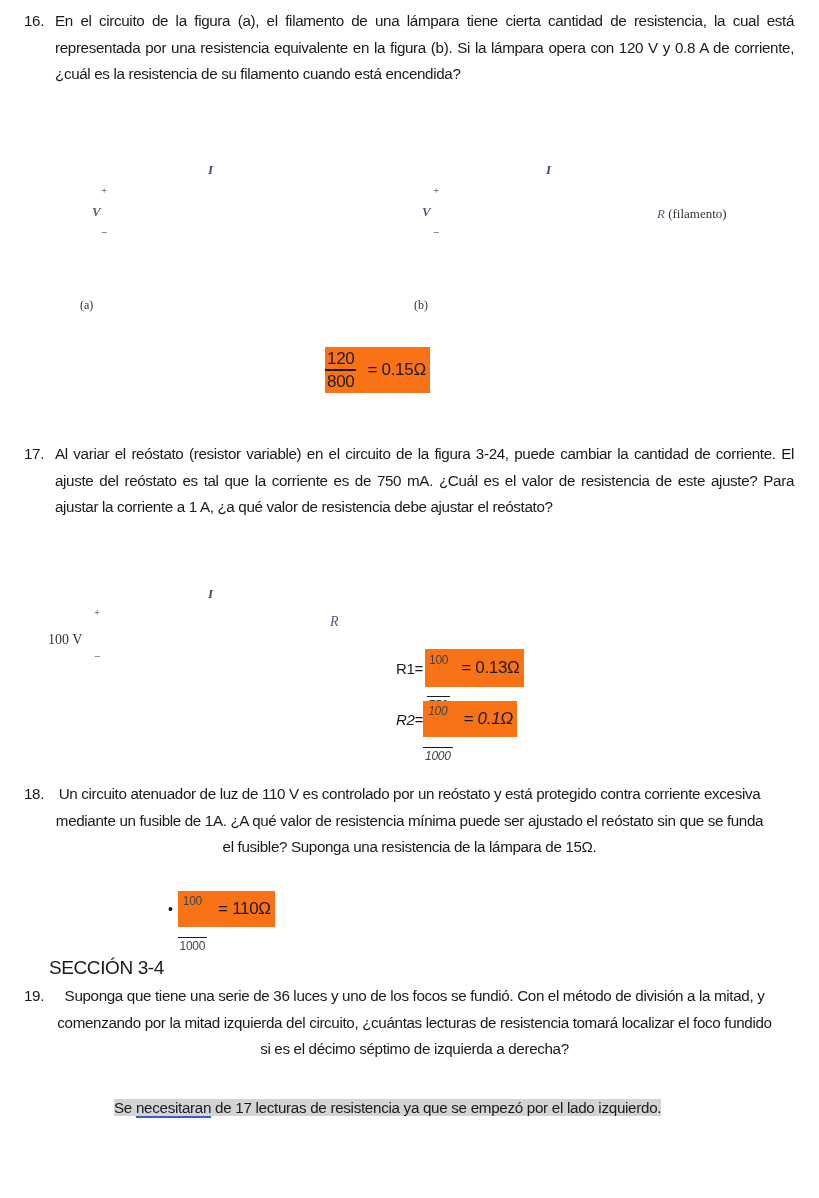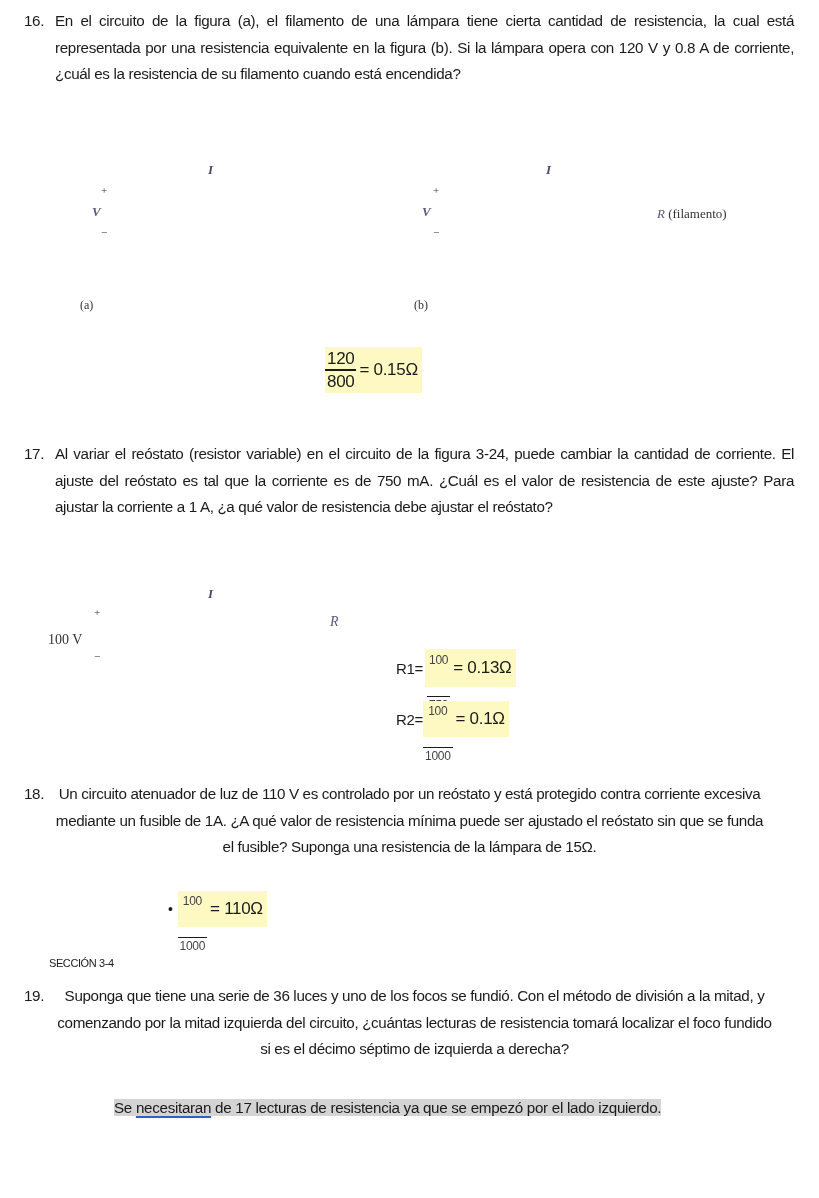--- a/index.html
+++ b/index.html
@@ -11,33 +11,33 @@
     .q {
       position: absolute; left: 24px; width: 770px;
       font-size: 15.2px; line-height: 26.5px;
       letter-spacing: -0.35px;
     }
     .q .num { position: absolute; left: 0; top: 0; }
     .q .txt { margin-left: 31px; text-align: justify; }
     .q .txt.nojust { text-align: center; }
     .lbl { position: absolute; font-family: "Liberation Serif", "DejaVu Serif", serif; font-size: 13px; color: #333; }
     .italic { font-style: italic; }
-    .hl { background: #fef9c3; }
+    .hl { background: #f97316; gap: 8px; }
     .eq {
       position: absolute; display: flex; align-items: center;
       font-size: 17px; letter-spacing: -0.3px;
     }
     .frac { display: inline-flex; flex-direction: column; align-items: center; margin-right: 3px; }
     .frac .n { line-height: 1; padding: 0 2px 2px; }
     .frac .d { line-height: 1; padding: 2px 2px 0; border-top: 2px solid #1a1a1a; }
     .frac.big .n, .frac.big .d { font-size: 17px; }
     .frac.small .n, .frac.small .d { font-size: 12px; color: #444; margin-top: 28px; }
     .frac.small .d { border-top: 1.5px solid #1a1a1a; }
     .section {
-      position: absolute; left: 49px; top: 957px; font-size: 11px; letter-spacing: -0.4px;
+      position: absolute; left: 49px; top: 957px; font-size: 19px; letter-spacing: -0.4px;
     }
     .answer {
       position: absolute; left: 114px; top: 1094px; width: 630px;
       font-size: 15.2px; line-height: 27px; letter-spacing: -0.3px;
     }
     .answer .hlspan { background: #d4d4d4; }
     .squiggle { text-decoration: underline; text-decoration-color: #2f62c8; text-decoration-thickness: 2px; text-underline-offset: 3px; }
     svg { position: absolute; overflow: visible; }
   </style>
 </head>
@@ -144,21 +144,21 @@
 <div class="eq" style="left:396px;top:649px;height:38px;">
   <span style="font-size:15px;margin-right:2px;">R1=</span>
   <span class="hl" style="display:flex;align-items:center;height:38px;padding:0 4px 0 2px;">
     <span class="frac small">
       <span class="n">100</span>
       <span class="d">750</span>
     </span>
     <span>= 0.13Ω</span>
   </span>
 </div>
-<div class="eq" style="left:396px;top:701px;height:36px;">
+<div class="eq" style="left:396px;top:701px;height:36px;font-style:italic;">
   <span style="font-size:15px;">R2=</span>
   <span class="hl" style="display:flex;align-items:center;height:36px;padding:0 4px 0 0;">
     <span class="frac small">
       <span class="n">100</span>
       <span class="d">1000</span>
     </span>
     <span>= 0.1Ω</span>
   </span>
 </div>
 

